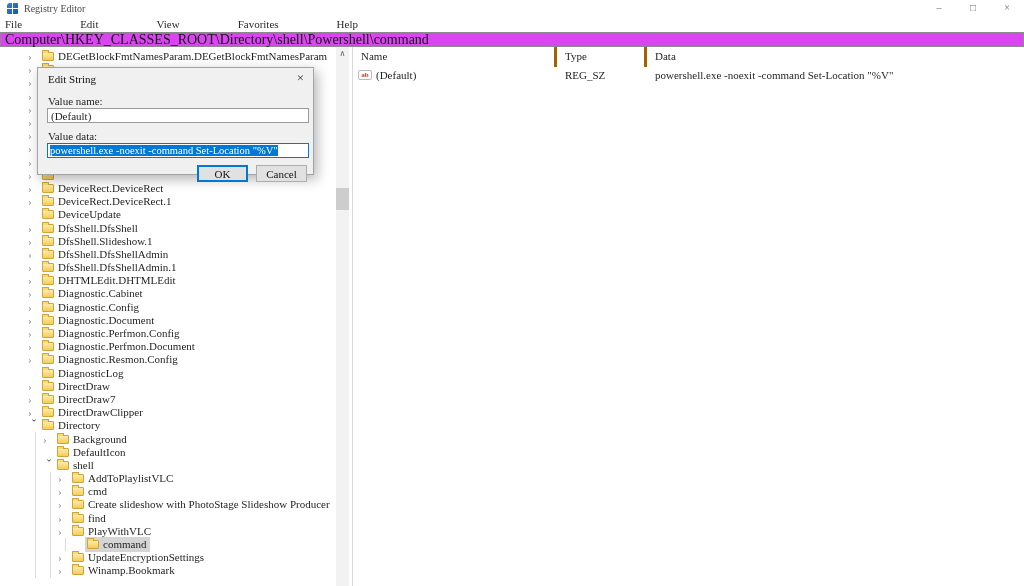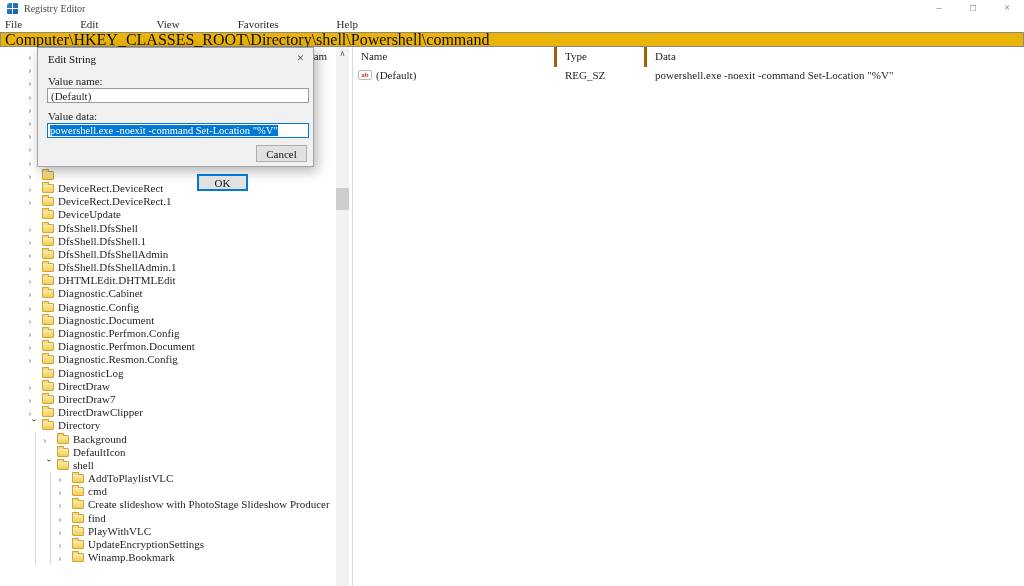--- a/index.html
+++ b/index.html
@@ -17,21 +17,21 @@
       linear-gradient(135deg,#2e86d3,#155a9e);
     border-radius:1px;}
   .title-text{font-size:10px;color:#4a4a4a;}
   .win-controls{position:absolute;right:0;top:0;height:17px;display:flex;}
   .win-btn{width:34px;height:17px;text-align:center;font-size:10px;line-height:16px;color:#6d6d6d;}
   
   .menubar{position:absolute;left:0;top:18px;right:0;height:14px;font-size:11px;color:#2b2b2b;display:flex;padding-left:5px;gap:48px;}
   .menu-item{margin-right:10px;}
   
   .addressbar{position:absolute;left:0;top:32px;right:0;height:15px;border:1px solid #8a8a8a;
-    font-size:16px;line-height:13px;padding-left:4px;color:#111;background:#eab308;white-space:nowrap;}
+    font-size:14px;line-height:13px;padding-left:4px;color:#111;background:#d946ef;white-space:nowrap;}
   
   .main{position:absolute;left:0;top:47px;right:0;bottom:0;display:flex;}
   .tree-pane{width:353px;flex:0 0 353px;border-right:1px solid #d9d9d9;position:relative;overflow:hidden;background:#fff;}
   .tree-rows{padding-top:3px;}
   .tree-row{height:13.2px;display:flex;align-items:center;padding-left:28px;font-size:11px;line-height:13px;white-space:nowrap;}
   .spacer{width:15px;flex:0 0 15px;align-self:stretch;
     background:linear-gradient(#dcdcdc,#dcdcdc) no-repeat 50% 0 / 1px 100%;}
   .chev{width:14px;flex:0 0 14px;font-size:11px;color:#8f8f8f;line-height:11px;}
   .chev.exp{transform:rotate(90deg);color:#3a3a3a;width:14px;}
   .chev.stub{background:linear-gradient(#c9c9c9,#c9c9c9) no-repeat 0 50% / 9px 1px;}
@@ -53,34 +53,34 @@
   .col-type{width:90px;flex:0 0 90px;}
   .col-data{flex:1;border-right:none;}
   .lrow{display:flex;height:15px;align-items:center;}
   .lcell{white-space:nowrap;overflow:hidden;}
   .ab-icon{width:14px;height:10px;flex:0 0 14px;border:1px solid #b9b9b9;border-radius:2px;margin:0 4px 0 5px;
     font-size:7px;font-weight:bold;color:#c0392b;text-align:center;line-height:8px;background:#fff;}
   .name-cell{width:204px;flex:0 0 204px;display:flex;align-items:center;}
   .type-cell{width:90px;flex:0 0 90px;padding-left:8px;}
   .data-cell{flex:1;padding-left:8px;}
   
-  .dialog{position:absolute;left:37px;top:47px;width:277px;height:120px;background:#f0f0f0;
+  .dialog{position:absolute;left:37px;top:67px;width:277px;height:108px;background:#f0f0f0;
     border:1px solid #a3a3a3;box-shadow:3px 4px 12px rgba(0,0,0,0.30);z-index:10;font-size:11px;}
   .dlg-title{position:absolute;left:10px;top:5px;color:#101010;}
   .dlg-close{position:absolute;right:9px;top:2px;font-size:13px;color:#333;}
   .dlg-label-name{position:absolute;left:10px;top:27px;}
   .dlg-input-name{position:absolute;left:9px;top:40px;width:262px;height:15px;border:1px solid #9a9a9a;
     background:#fff;font-family:inherit;font-size:11px;padding:0 0 0 3px;color:#1f1f1f;}
   .dlg-label-data{position:absolute;left:10px;top:62px;}
   .dlg-input-data{position:absolute;left:9px;top:75px;width:262px;height:15px;border:1px solid #0078d7;
     background:#fff;line-height:13px;padding-left:2px;white-space:nowrap;overflow:hidden;}
   .sel-text{background:#0078d7;color:#fff;font-size:10.5px;}
   .dlg-btn{position:absolute;top:97px;width:51px;height:17px;font-family:inherit;font-size:11px;
     background:#e1e1e1;border:1px solid #adadad;padding:0;color:#111;}
-  .dlg-btn.ok{left:159px;border-color:#0078d7;box-shadow:inset 0 0 0 1px #0078d7;margin-top:29px;}
+  .dlg-btn.ok{left:159px;border-color:#0078d7;box-shadow:inset 0 0 0 1px #0078d7;}
   .dlg-btn.cancel{left:218px;}
 </style>
 </head>
 <body>
 
 <div class="window">
 
   <div class="titlebar">
     <span class="app-icon"></span>
     <span class="title-text">Registry Editor</span>
@@ -171,21 +171,21 @@
             <span class="tree-label">DeviceUpdate</span>
           </div>
           <div class="tree-row">
             <span class="chev">›</span>
             <span class="folder"></span>
             <span class="tree-label">DfsShell.DfsShell</span>
           </div>
           <div class="tree-row">
             <span class="chev">›</span>
             <span class="folder"></span>
-            <span class="tree-label">DfsShell.DfsShell.1</span>
+            <span class="tree-label">DfsShell.Slideshow.1</span>
           </div>
           <div class="tree-row">
             <span class="chev">›</span>
             <span class="folder"></span>
             <span class="tree-label">DfsShell.DfsShellAdmin</span>
           </div>
           <div class="tree-row">
             <span class="chev">›</span>
             <span class="folder"></span>
             <span class="tree-label">DfsShell.DfsShellAdmin.1</span>
@@ -295,20 +295,30 @@
             <span class="chev">›</span>
             <span class="folder"></span>
             <span class="tree-label">find</span>
           </div>
           <div class="tree-row">
             <span class="spacer"></span>
             <span class="spacer"></span>
             <span class="chev">›</span>
             <span class="folder"></span>
             <span class="tree-label">PlayWithVLC</span>
+          </div>
+          <div class="tree-row">
+            <span class="spacer"></span>
+            <span class="spacer"></span>
+            <span class="spacer"></span>
+            <span class="chev stub"></span>
+            <span class="sel-wrap">
+              <span class="folder"></span>
+              <span class="tree-label">command</span>
+            </span>
           </div>
           <div class="tree-row">
             <span class="spacer"></span>
             <span class="spacer"></span>
             <span class="chev">›</span>
             <span class="folder"></span>
             <span class="tree-label">UpdateEncryptionSettings</span>
           </div>
           <div class="tree-row">
             <span class="spacer"></span>

